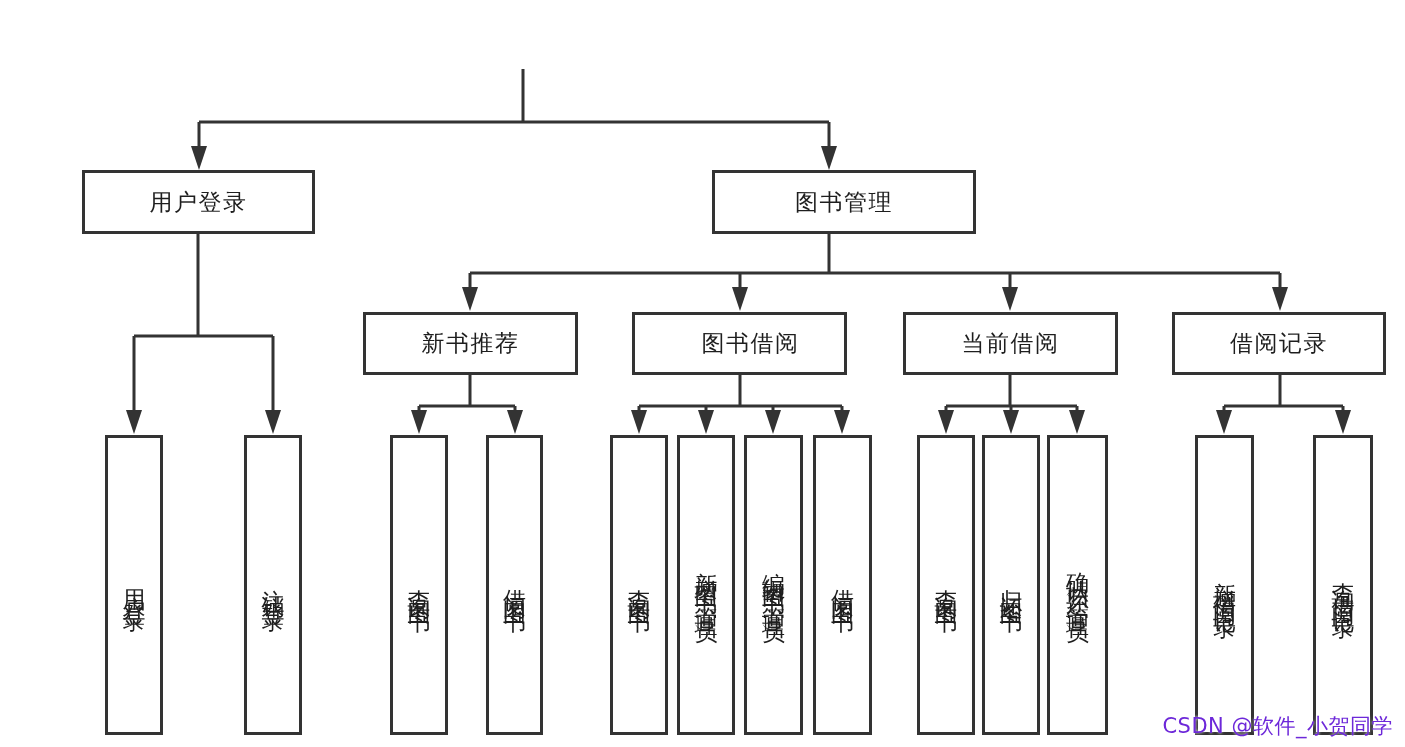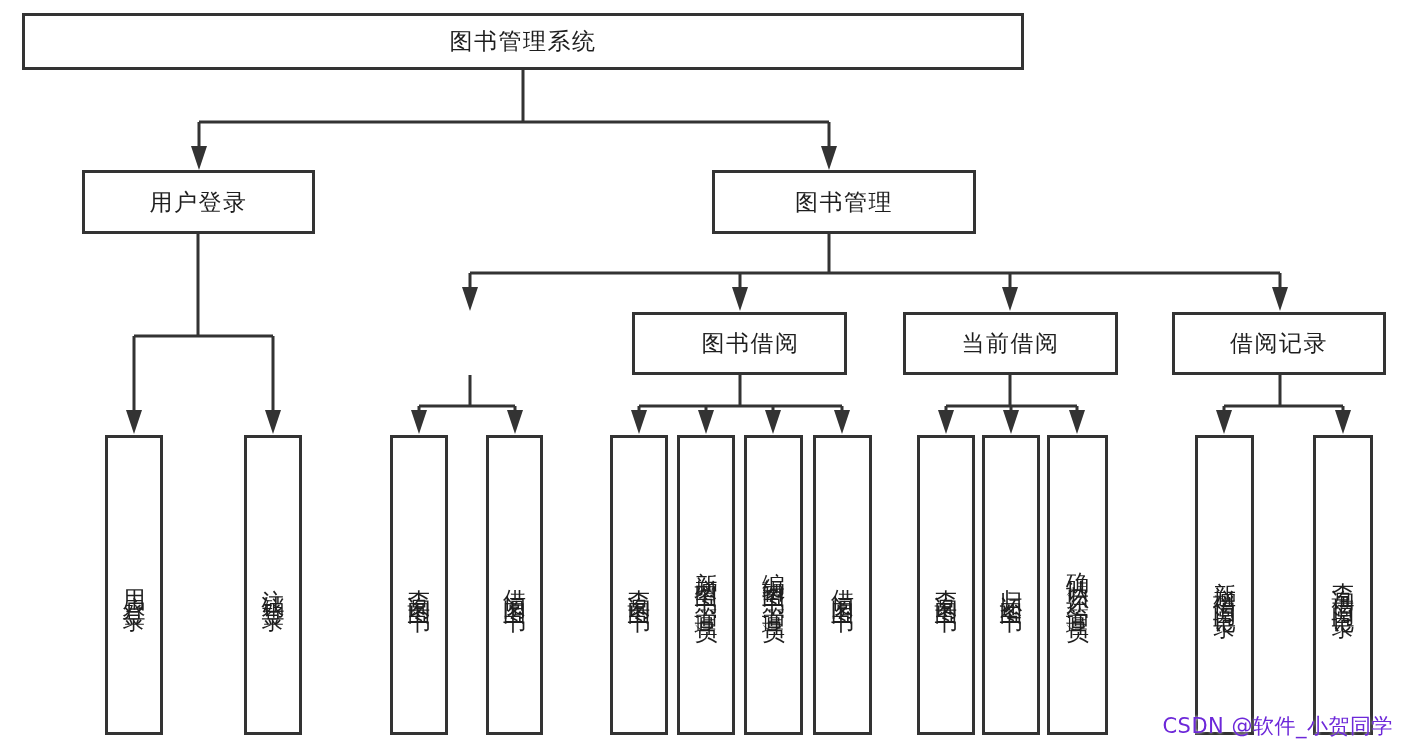--- a/index.html
+++ b/index.html
@@ -95,25 +95,25 @@
     <path class="cn" d="M1010 375 V406 M946 406 H1077 M946 406 V412 M1011 406 V412 M1077 406 V412"></path>
     <polygon class="ah" points="938,410 954,410 946,434"></polygon>
     <polygon class="ah" points="1003,410 1019,410 1011,434"></polygon>
     <polygon class="ah" points="1069,410 1085,410 1077,434"></polygon>
 
     <path class="cn" d="M1280 375 V406 M1224 406 H1343 M1224 406 V412 M1343 406 V412"></path>
     <polygon class="ah" points="1216,410 1232,410 1224,434"></polygon>
     <polygon class="ah" points="1335,410 1351,410 1343,434"></polygon>
   </svg>
 
-  <div class="node" style="left:22px; top:13px; width:1002px; height:57px;">图书管理系统</div>
 
   <div class="node" style="left:82px; top:170px; width:233px; height:64px;">用户登录</div>
   <div class="node" style="left:712px; top:170px; width:264px; height:64px;">图书管理</div>
 
+  <div class="node" style="left:363px; top:312px; width:215px; height:63px;">新书推荐</div>
   <div class="node" style="left:632px; top:312px; width:215px; height:63px;padding-left:22px;">图书借阅</div>
   <div class="node" style="left:1172px; top:312px; width:214px; height:63px;">借阅记录</div>
   <div class="node" style="left:903px; top:312px; width:215px; height:63px;">当前借阅</div>
 
   <div class="vnode" style="left:105px; top:435px; width:58px; height:300px;">用户登录</div>
   <div class="vnode" style="left:244px; top:435px; width:58px; height:300px;">注销登录</div>
 
   <div class="vnode" style="left:390px; top:435px; width:58px; height:300px;">查询图书</div>
   <div class="vnode" style="left:486px; top:435px; width:57px; height:300px;">借阅图书</div>
 

